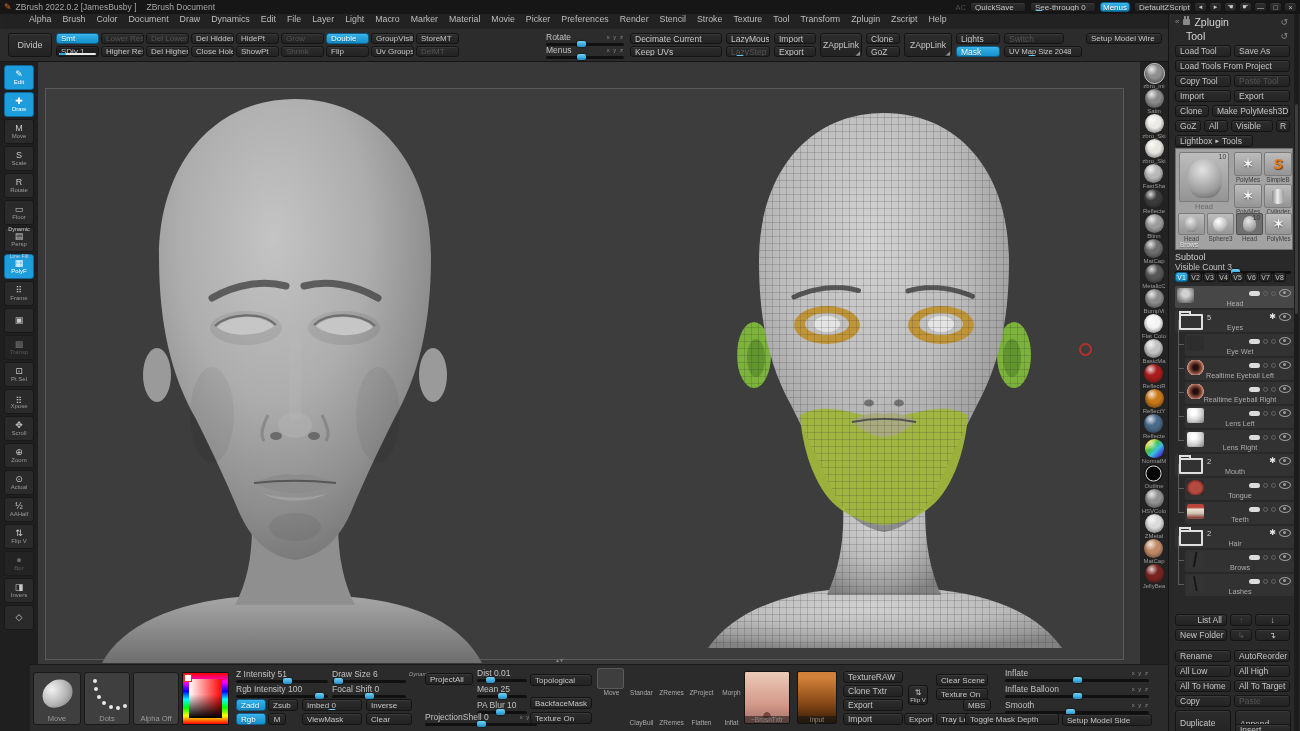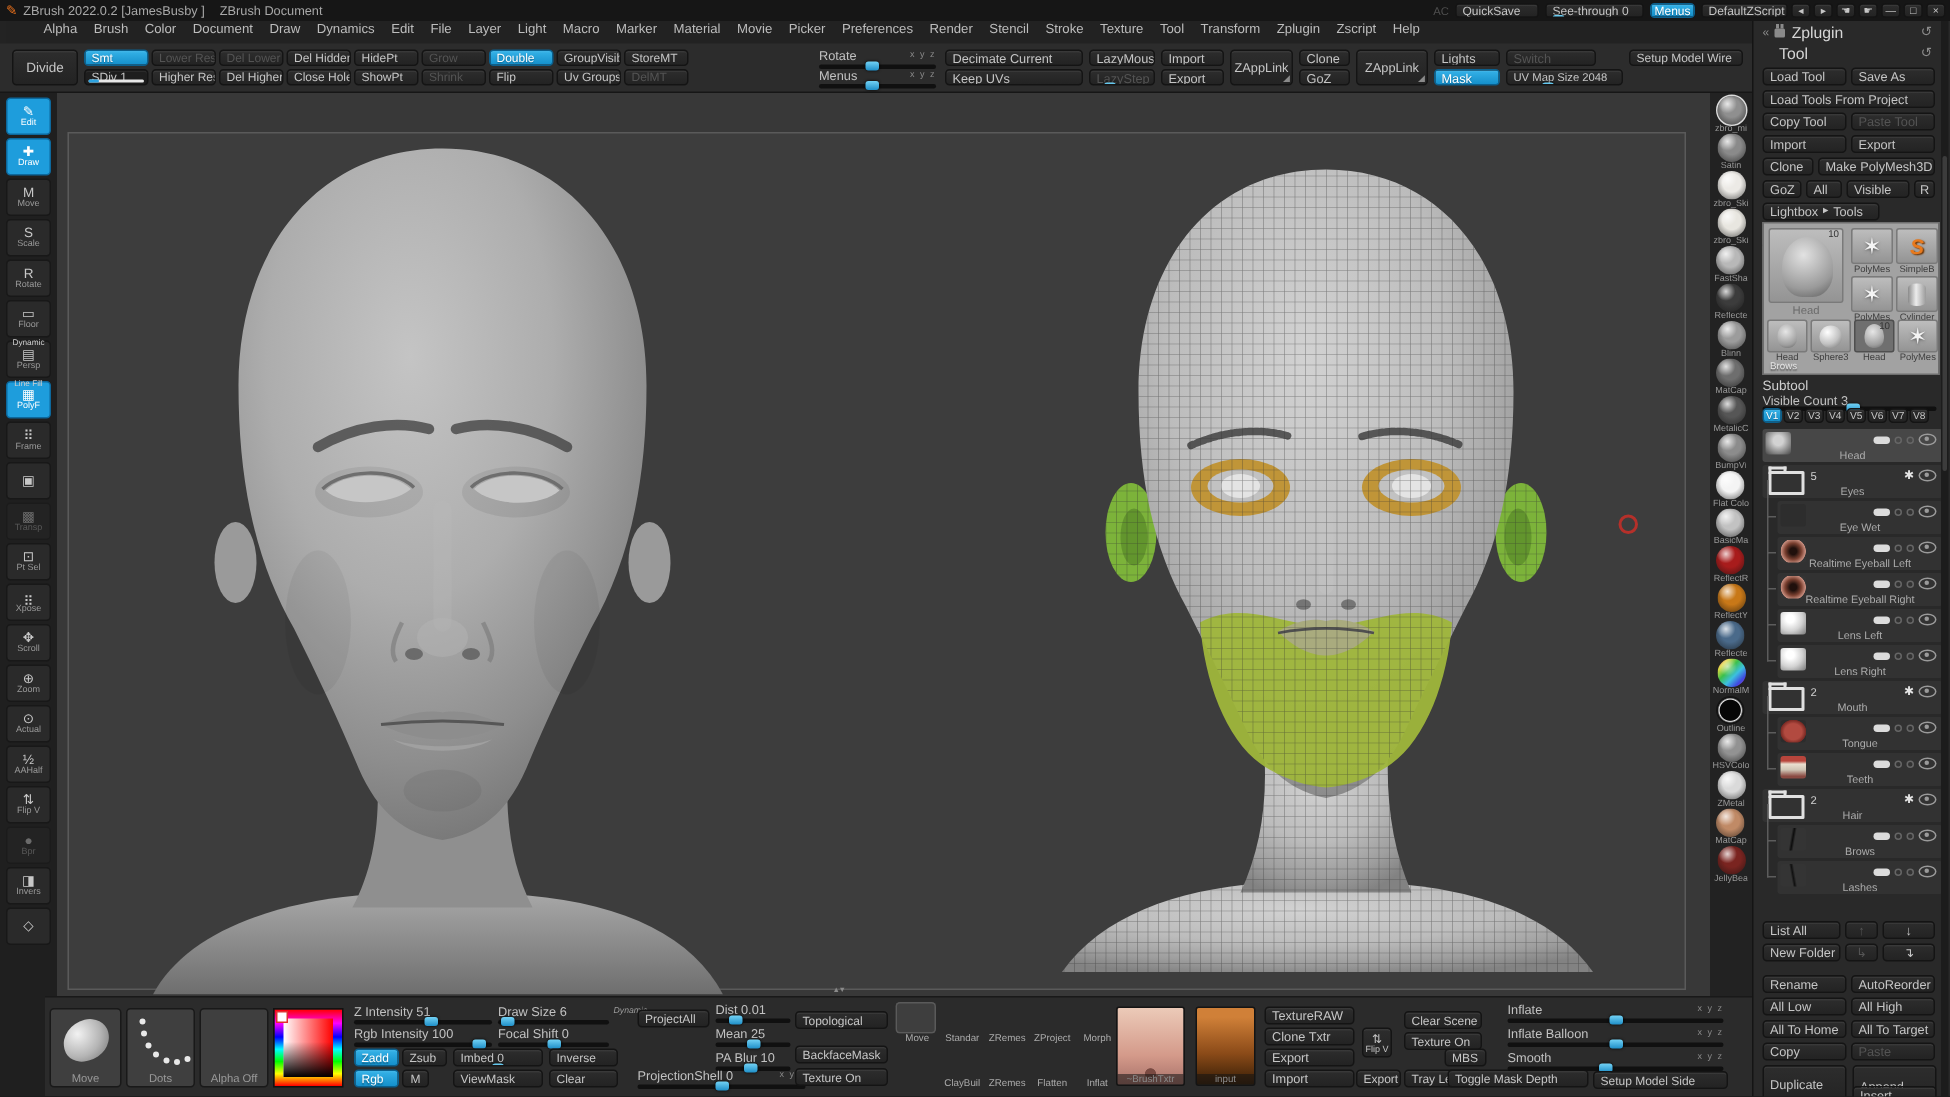--- a/index.html
+++ b/index.html
@@ -955,21 +955,21 @@
             <span class="dot"></span>
             <span class="dot"></span>
 
             <span class="eyeic"></span>
           </div>
           <span class="st-name">Lashes</span>
         </div>
       </div>
 
     <div class="prow" style="top:600px;">
-      <div class="btn" style="flex:0 0 52px;">
+      <div class="btn" style="flex:0 0 52px;justify-content:flex-end;">
           <span>List All</span>
         </div>
       <div class="btn dim center" style="flex:0 0 22px;">
           <span>↑</span>
         </div>
       <div class="btn center">
           <span>↓</span>
         </div>
     </div>
     <div class="prow" style="top:615px;">

